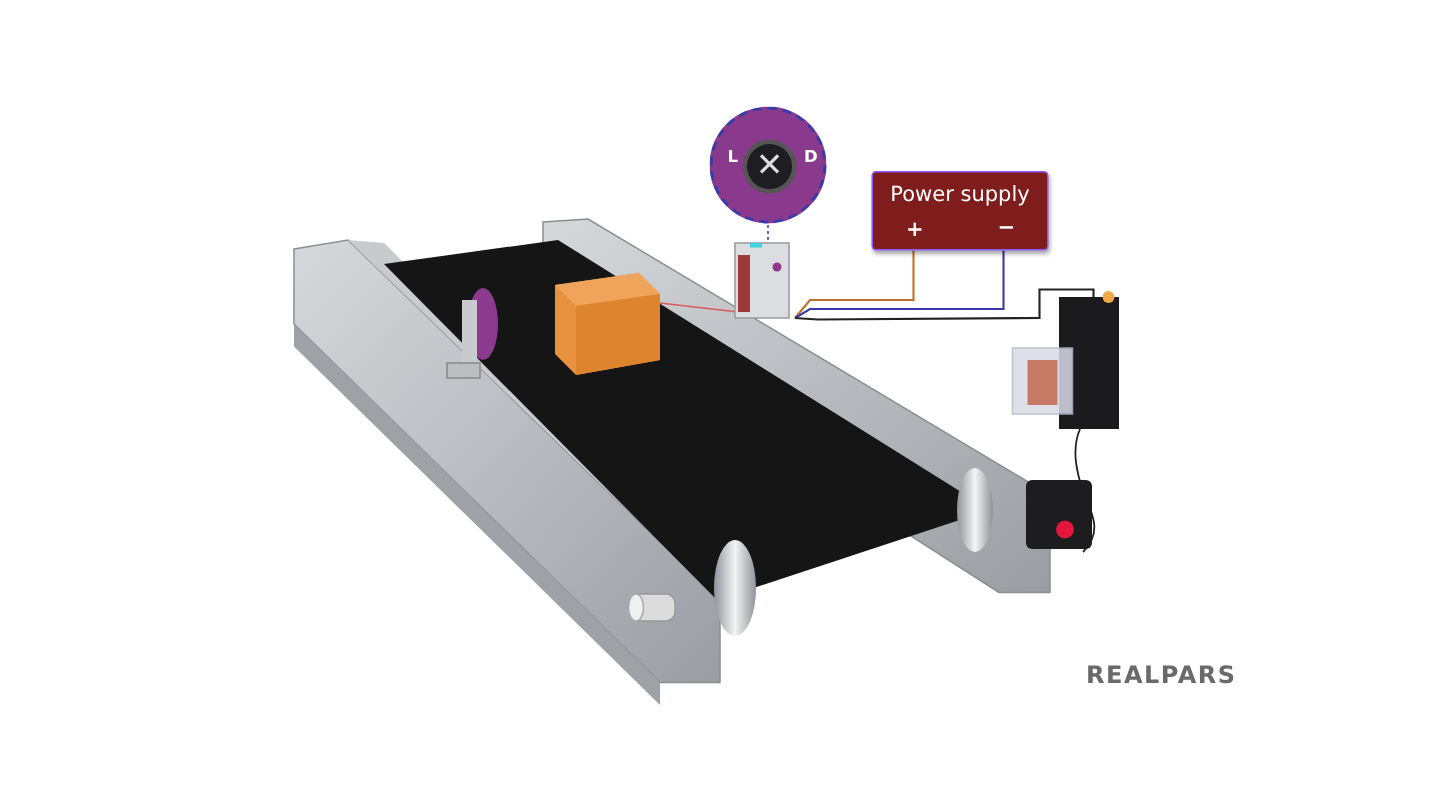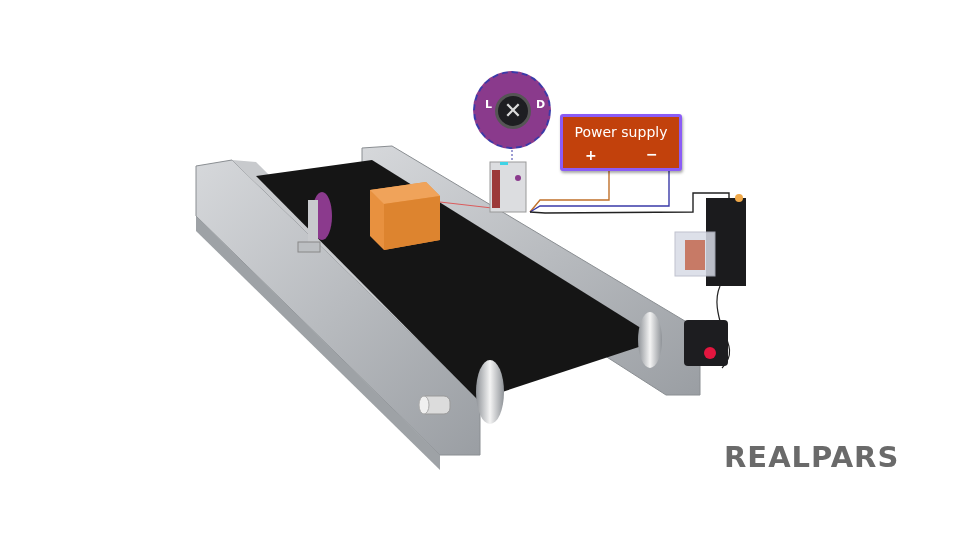--- a/index.html
+++ b/index.html
@@ -1,22 +1,22 @@
 <!DOCTYPE html>
 <html><head>
 <meta charset="utf-8">
 <style>
   html,body{margin:0;padding:0;background:#ffffff;}
   body{width:960px;height:540px;position:relative;overflow:hidden;font-family:"DejaVu Sans",sans-serif;}
   .scene{position:absolute;left:0;top:0;width:960px;height:540px;}
-  .ps-box{position:absolute;left:560px;top:114px;width:116px;height:51px;background:#c2410c;border:3px solid #8b5cf6;border-radius:3px;box-shadow:1px 2px 3px rgba(0,0,0,.35);color:#fff;}
+  .ps-box{position:absolute;left:581px;top:114px;width:116px;height:51px;background:#7f1d1d;border:1px solid #8b5cf6;border-radius:3px;box-shadow:1px 2px 3px rgba(0,0,0,.35);color:#fff;}
   .ps-title{position:absolute;left:0;right:0;top:7px;text-align:center;font-size:14px;}
   .ps-plus{position:absolute;left:22px;top:30px;font-size:14px;font-weight:bold;}
   .ps-minus{position:absolute;left:83px;top:29px;font-size:14px;font-weight:bold;}
-  .logo{position:absolute;left:724px;top:440px;font-family:"DejaVu Sans",sans-serif;font-weight:bold;font-size:29px;letter-spacing:1px;color:#6a6a6a;}
+  .logo{position:absolute;left:724px;top:440px;font-family:"DejaVu Sans",sans-serif;font-weight:bold;font-size:16px;letter-spacing:1px;color:#6a6a6a;}
   .zoom-circle{position:absolute;left:473px;top:71px;width:78px;height:78px;border-radius:50%;background:#8a3a8c;border:2px dashed #3a3aa8;box-sizing:border-box;}
   .zc-knob{position:absolute;left:20px;top:20px;width:36px;height:36px;border-radius:50%;background:#1e1e22;border:3px solid #555;box-sizing:border-box;color:#ddd;text-align:center;line-height:30px;font-size:22px;}
   .zc-L{position:absolute;left:10px;top:25px;color:#fff;font-weight:bold;font-size:11px;}
   .zc-D{position:absolute;left:61px;top:25px;color:#fff;font-weight:bold;font-size:11px;}
 </style>
 </head>
 <body>
 
 <svg class="scene" viewBox="0 0 960 540" width="960" height="540">
   <defs>

